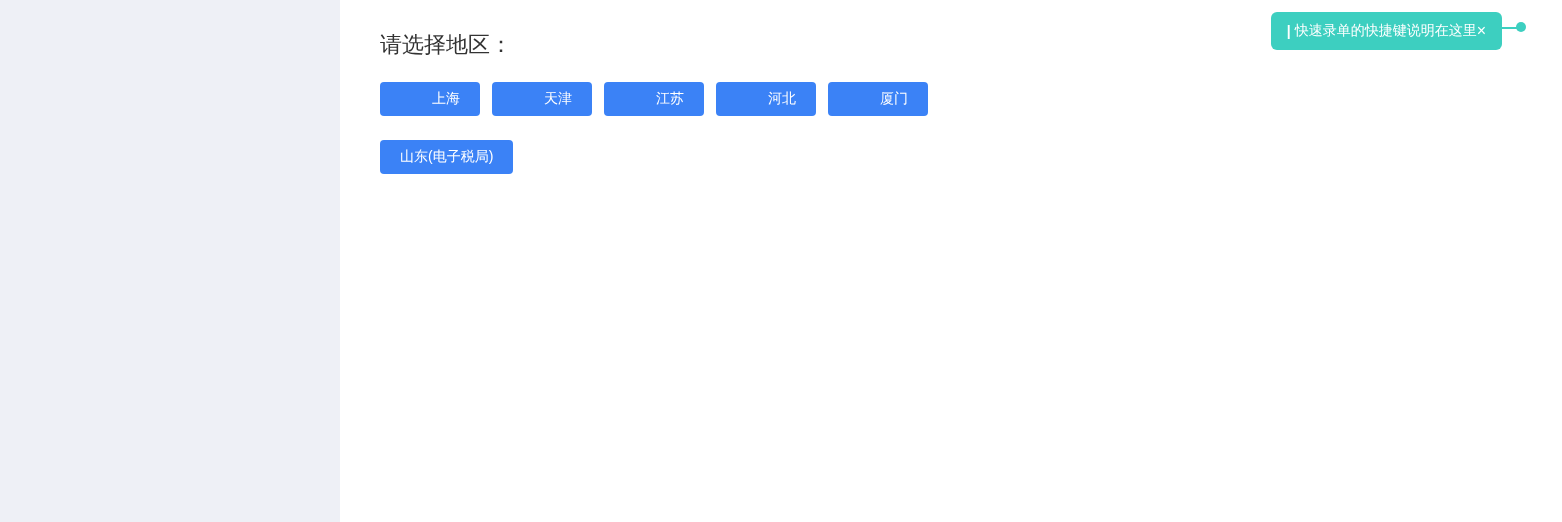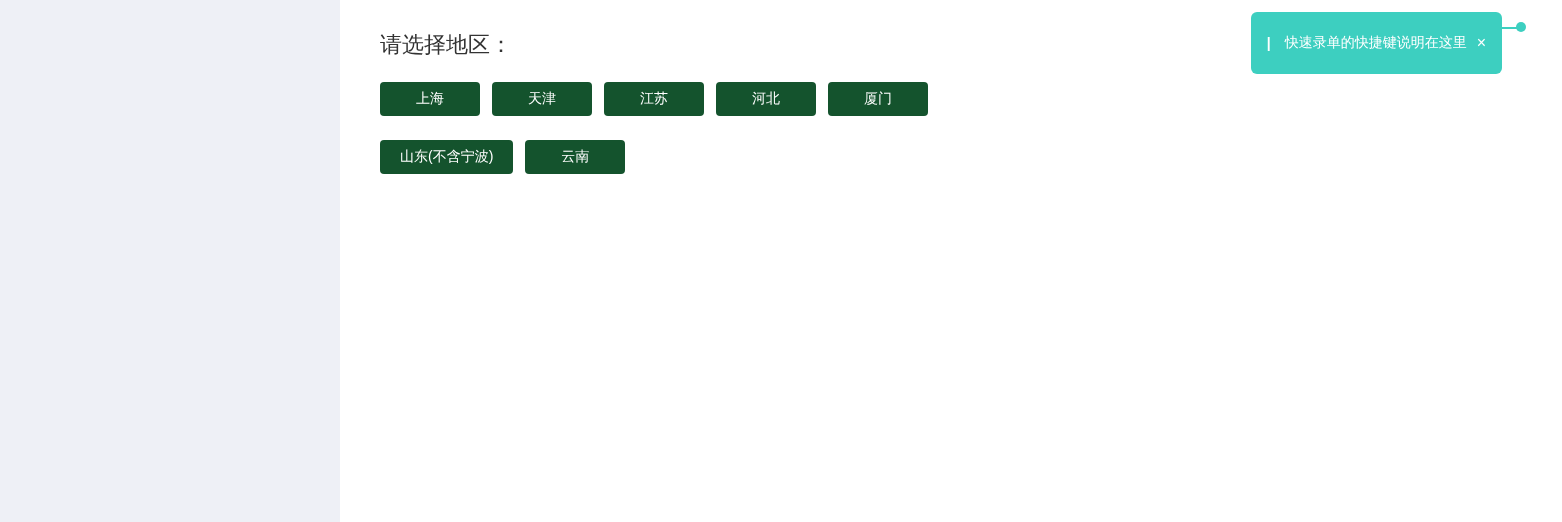--- a/index.html
+++ b/index.html
@@ -43,46 +43,45 @@
       font-weight: normal;
     }
 
     .region-grid {
       display: flex;
       flex-wrap: wrap;
       gap: 12px;
     }
 
     .region-btn {
-      background: #14532d;
+      background: #3b82f6;
       color: #ffffff;
       border: none;
       border-radius: 4px;
       padding: 8px 20px;
       font-size: 14px;
       cursor: pointer;
       min-width: 100px;
-      text-align: center;
+      text-align: right;
       white-space: nowrap;
       font-family: 'Microsoft YaHei', '微软雅黑', sans-serif;
     }
 
     
     .tooltip-banner {
       position: absolute;
       top: 12px;
       right: 60px;
       background: #3dcfc0;
       color: #ffffff;
-      padding: 22px 16px;
+      padding: 10px 16px;
       border-radius: 6px;
       font-size: 14px;
       display: flex;
       align-items: center;
-      gap: 10px;
       white-space: nowrap;
       z-index: 100;
     }
 
     .tooltip-banner::before {
       content: '|';
       font-weight: bold;
       margin-right: 4px;
     }
 
@@ -124,22 +123,21 @@
 <div class="main-content">
   <div class="page-label">请选择地区：</div>
 
   <div class="region-grid">
     <button class="region-btn">上海</button>
     <button class="region-btn">天津</button>
     <button class="region-btn">江苏</button>
     <button class="region-btn">河北</button>
     <button class="region-btn">厦门</button>
     <div style="flex-basis: 100%; height: 0;"></div>
-    <button class="region-btn">山东(不含宁波)</button>
-    <button class="region-btn">云南</button>
+    <button class="region-btn">山东(电子税局)</button>
   </div>
 </div>
 
 <div class="tooltip-banner">
   <span>快速录单的快捷键说明在这里</span>
   <span class="tooltip-close">×</span>
 </div>
 
 <div class="connector-line"></div>
 

